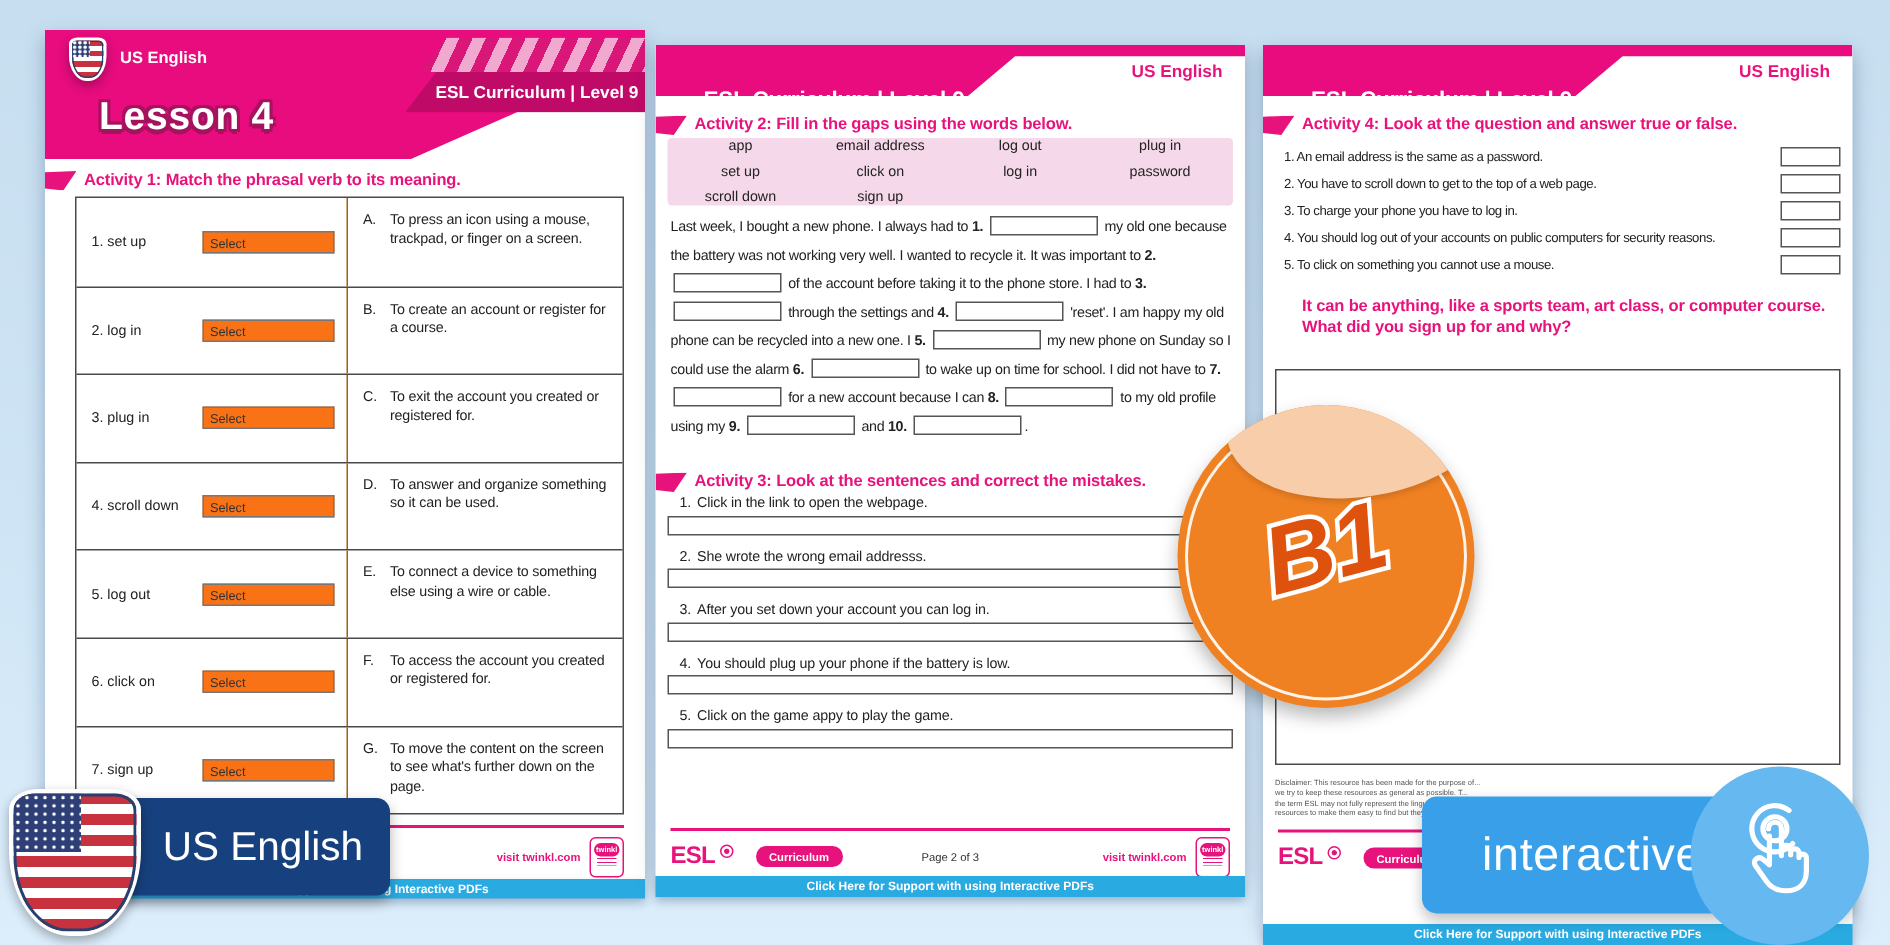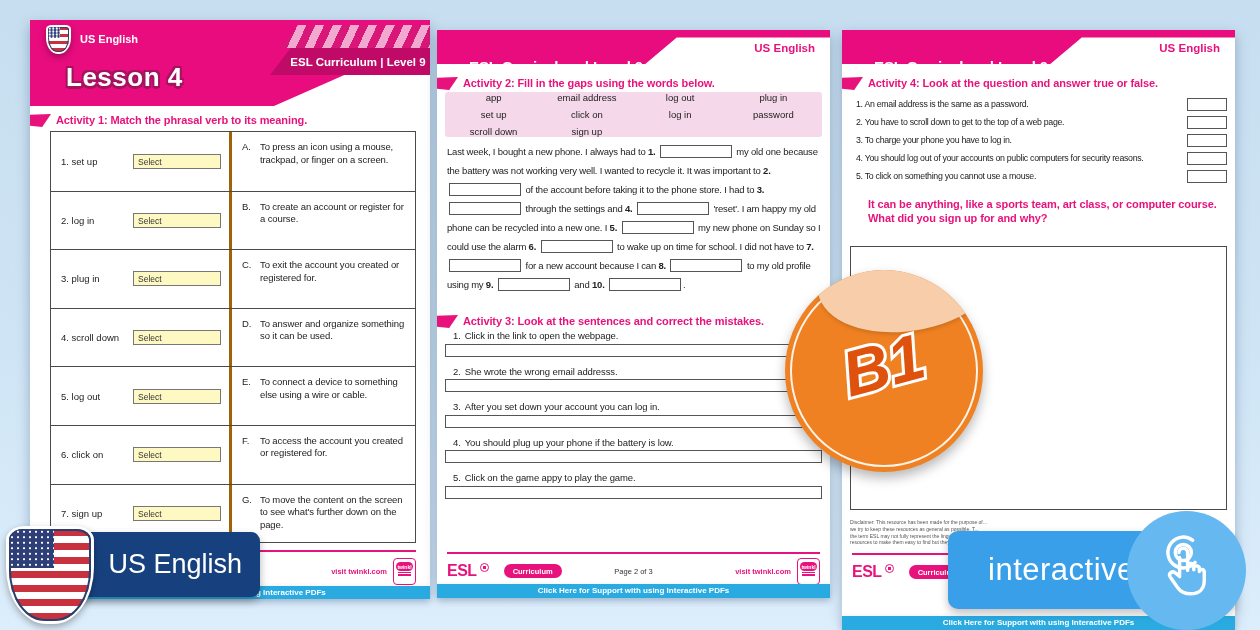--- a/index.html
+++ b/index.html
@@ -48,23 +48,23 @@
 
   
   .act-head { position:absolute; color:#e8127c; font-weight:bold; font-size:11px; letter-spacing:-.1px; }
   .act-head .marker { position:absolute; left:-26px; top:0; width:21px; height:13px; background:#e8127c;
     clip-path:polygon(0 6%,100% 0,58% 100%,0 90%); }
 
   
   .mtable { position:absolute; left:20px; top:111px; width:366px; border:1.5px solid #4a4a4a; }
   .mrow { display:grid; grid-template-columns:181px 1fr; height:58.6px; }
   .mrow + .mrow { border-top:1px solid #4a4a4a; }
-  .cell-l { border-right:3px solid #a16207; display:flex; align-items:center; justify-content:space-between; padding:0 8px 0 10px; }
+  .cell-l { border-right:1px solid #a16207; display:flex; align-items:center; justify-content:space-between; padding:0 8px 0 10px; }
   .verb-group { font-size:9.5px; color:#222; white-space:nowrap; }
-  .selbox { width:88px; height:15px; border:1px solid #777; background:#fef9c3; font-size:8.5px; color:#333;
+  .selbox { width:88px; height:15px; border:1px solid #777; background:#f97316; font-size:8.5px; color:#333;
     line-height:14px; padding-left:4px; }
   .cell-r { padding:9px 8px 6px 10px; display:flex; gap:5px; font-size:9.5px; color:#222; line-height:12.5px; letter-spacing:-.1px; }
   .mletter { flex:0 0 13px; }
 
   
   .p-footer { position:absolute; display:flex; align-items:center; border-top:2.5px solid #e8127c; }
   .pf1 { left:14px; right:14px; top:530px; height:40px; justify-content:flex-end; gap:6px; }
   .pf2 { left:10px; right:10px; top:522px; height:36px; }
   .pf3 { left:10px; right:10px; top:523px; height:36px; }
   .visit { color:#e8127c; font-size:7.5px; font-weight:bold; }

